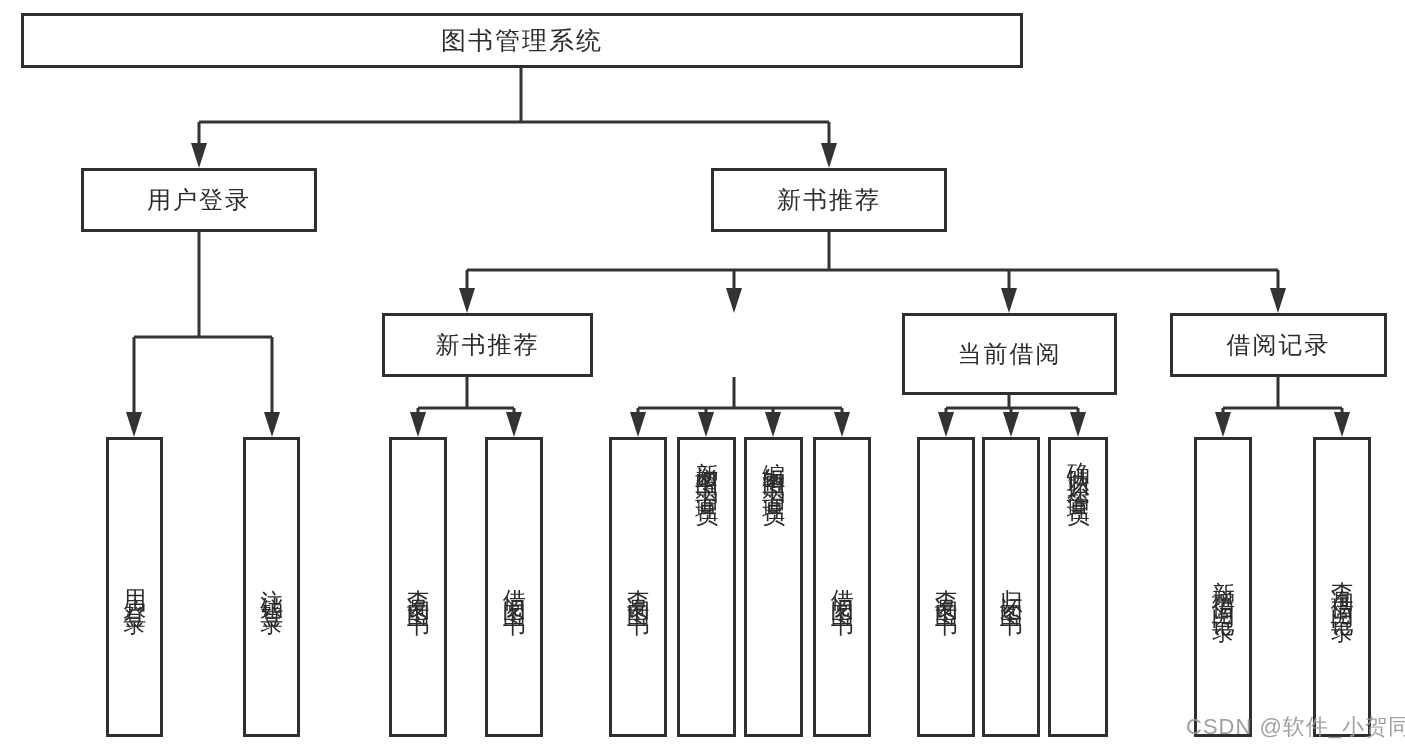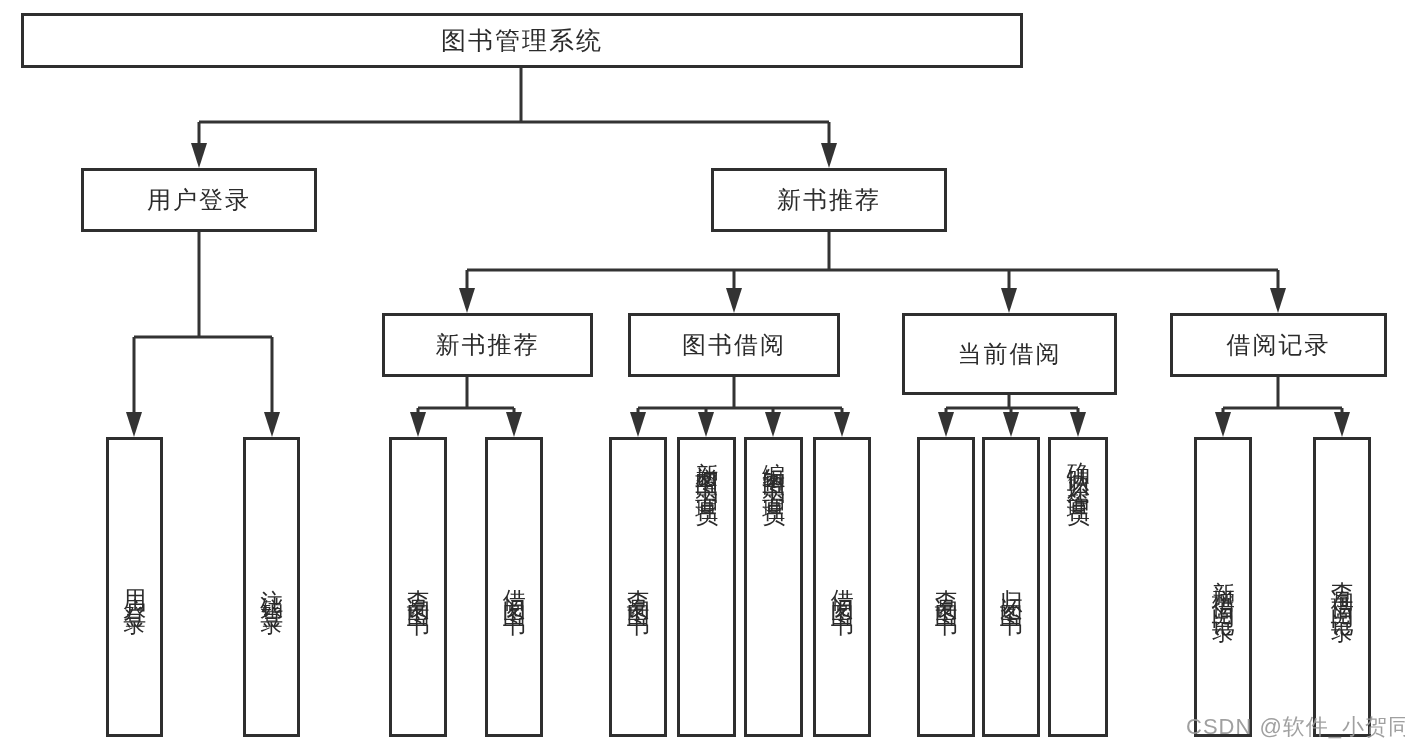--- a/index.html
+++ b/index.html
@@ -100,23 +100,20 @@
   <div class="node hnode" style="left:81px; top:168px; width:236px; height:64px;">
     <span>用户登录</span>
   </div>
   <div class="node hnode" style="left:711px; top:168px; width:236px; height:64px;">
     <span>新书推荐</span>
   </div>
 
   <div class="node hnode" style="left:382px; top:313px; width:211px; height:64px;">
     <span>新书推荐</span>
   </div>
-  <div class="node hnode" style="left:628px; top:313px; width:212px; height:64px;">
-    <span>图书借阅</span>
-  </div>
   <div class="node hnode" style="left:902px; top:313px; width:215px; height:82px;">
     <span>当前借阅</span>
   </div>
   <div class="node hnode" style="left:1170px; top:313px; width:217px; height:64px;">
     <span>借阅记录</span>
   </div>
 
   <div class="node leaf" style="left:106px; top:437px; width:57px; height:300px;">
     <span class="vtext">用户登录</span>
   </div>

